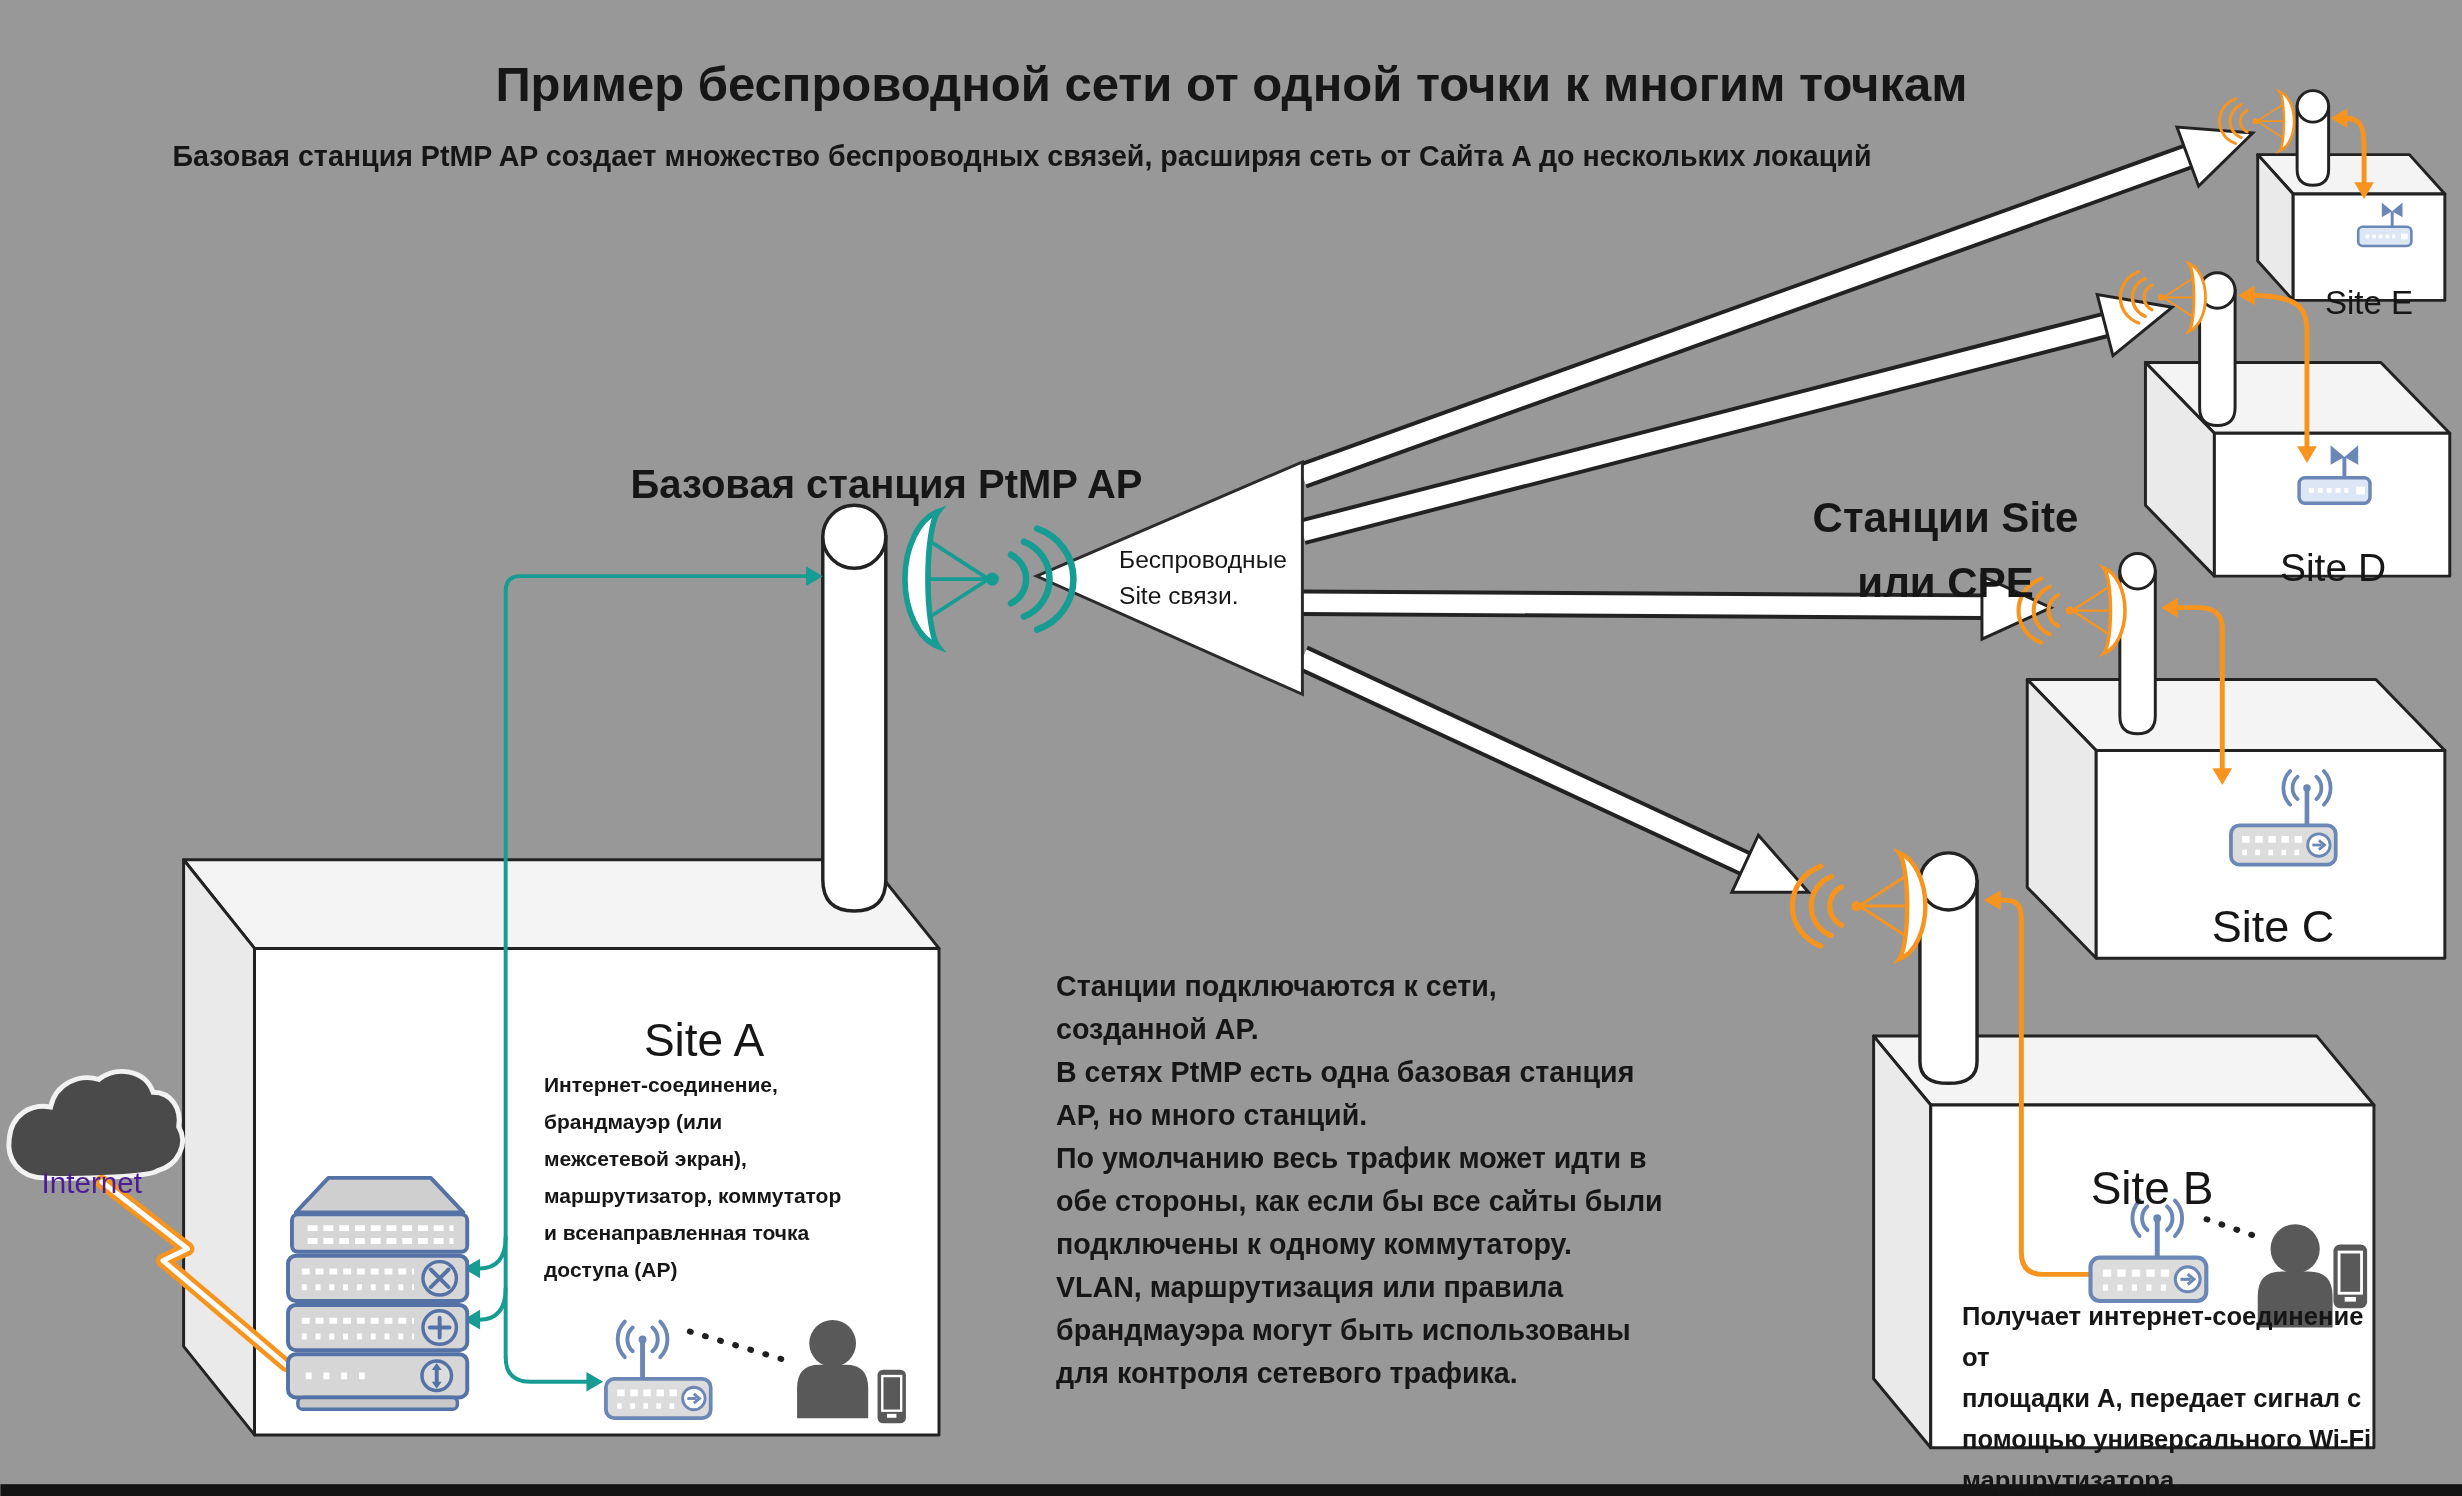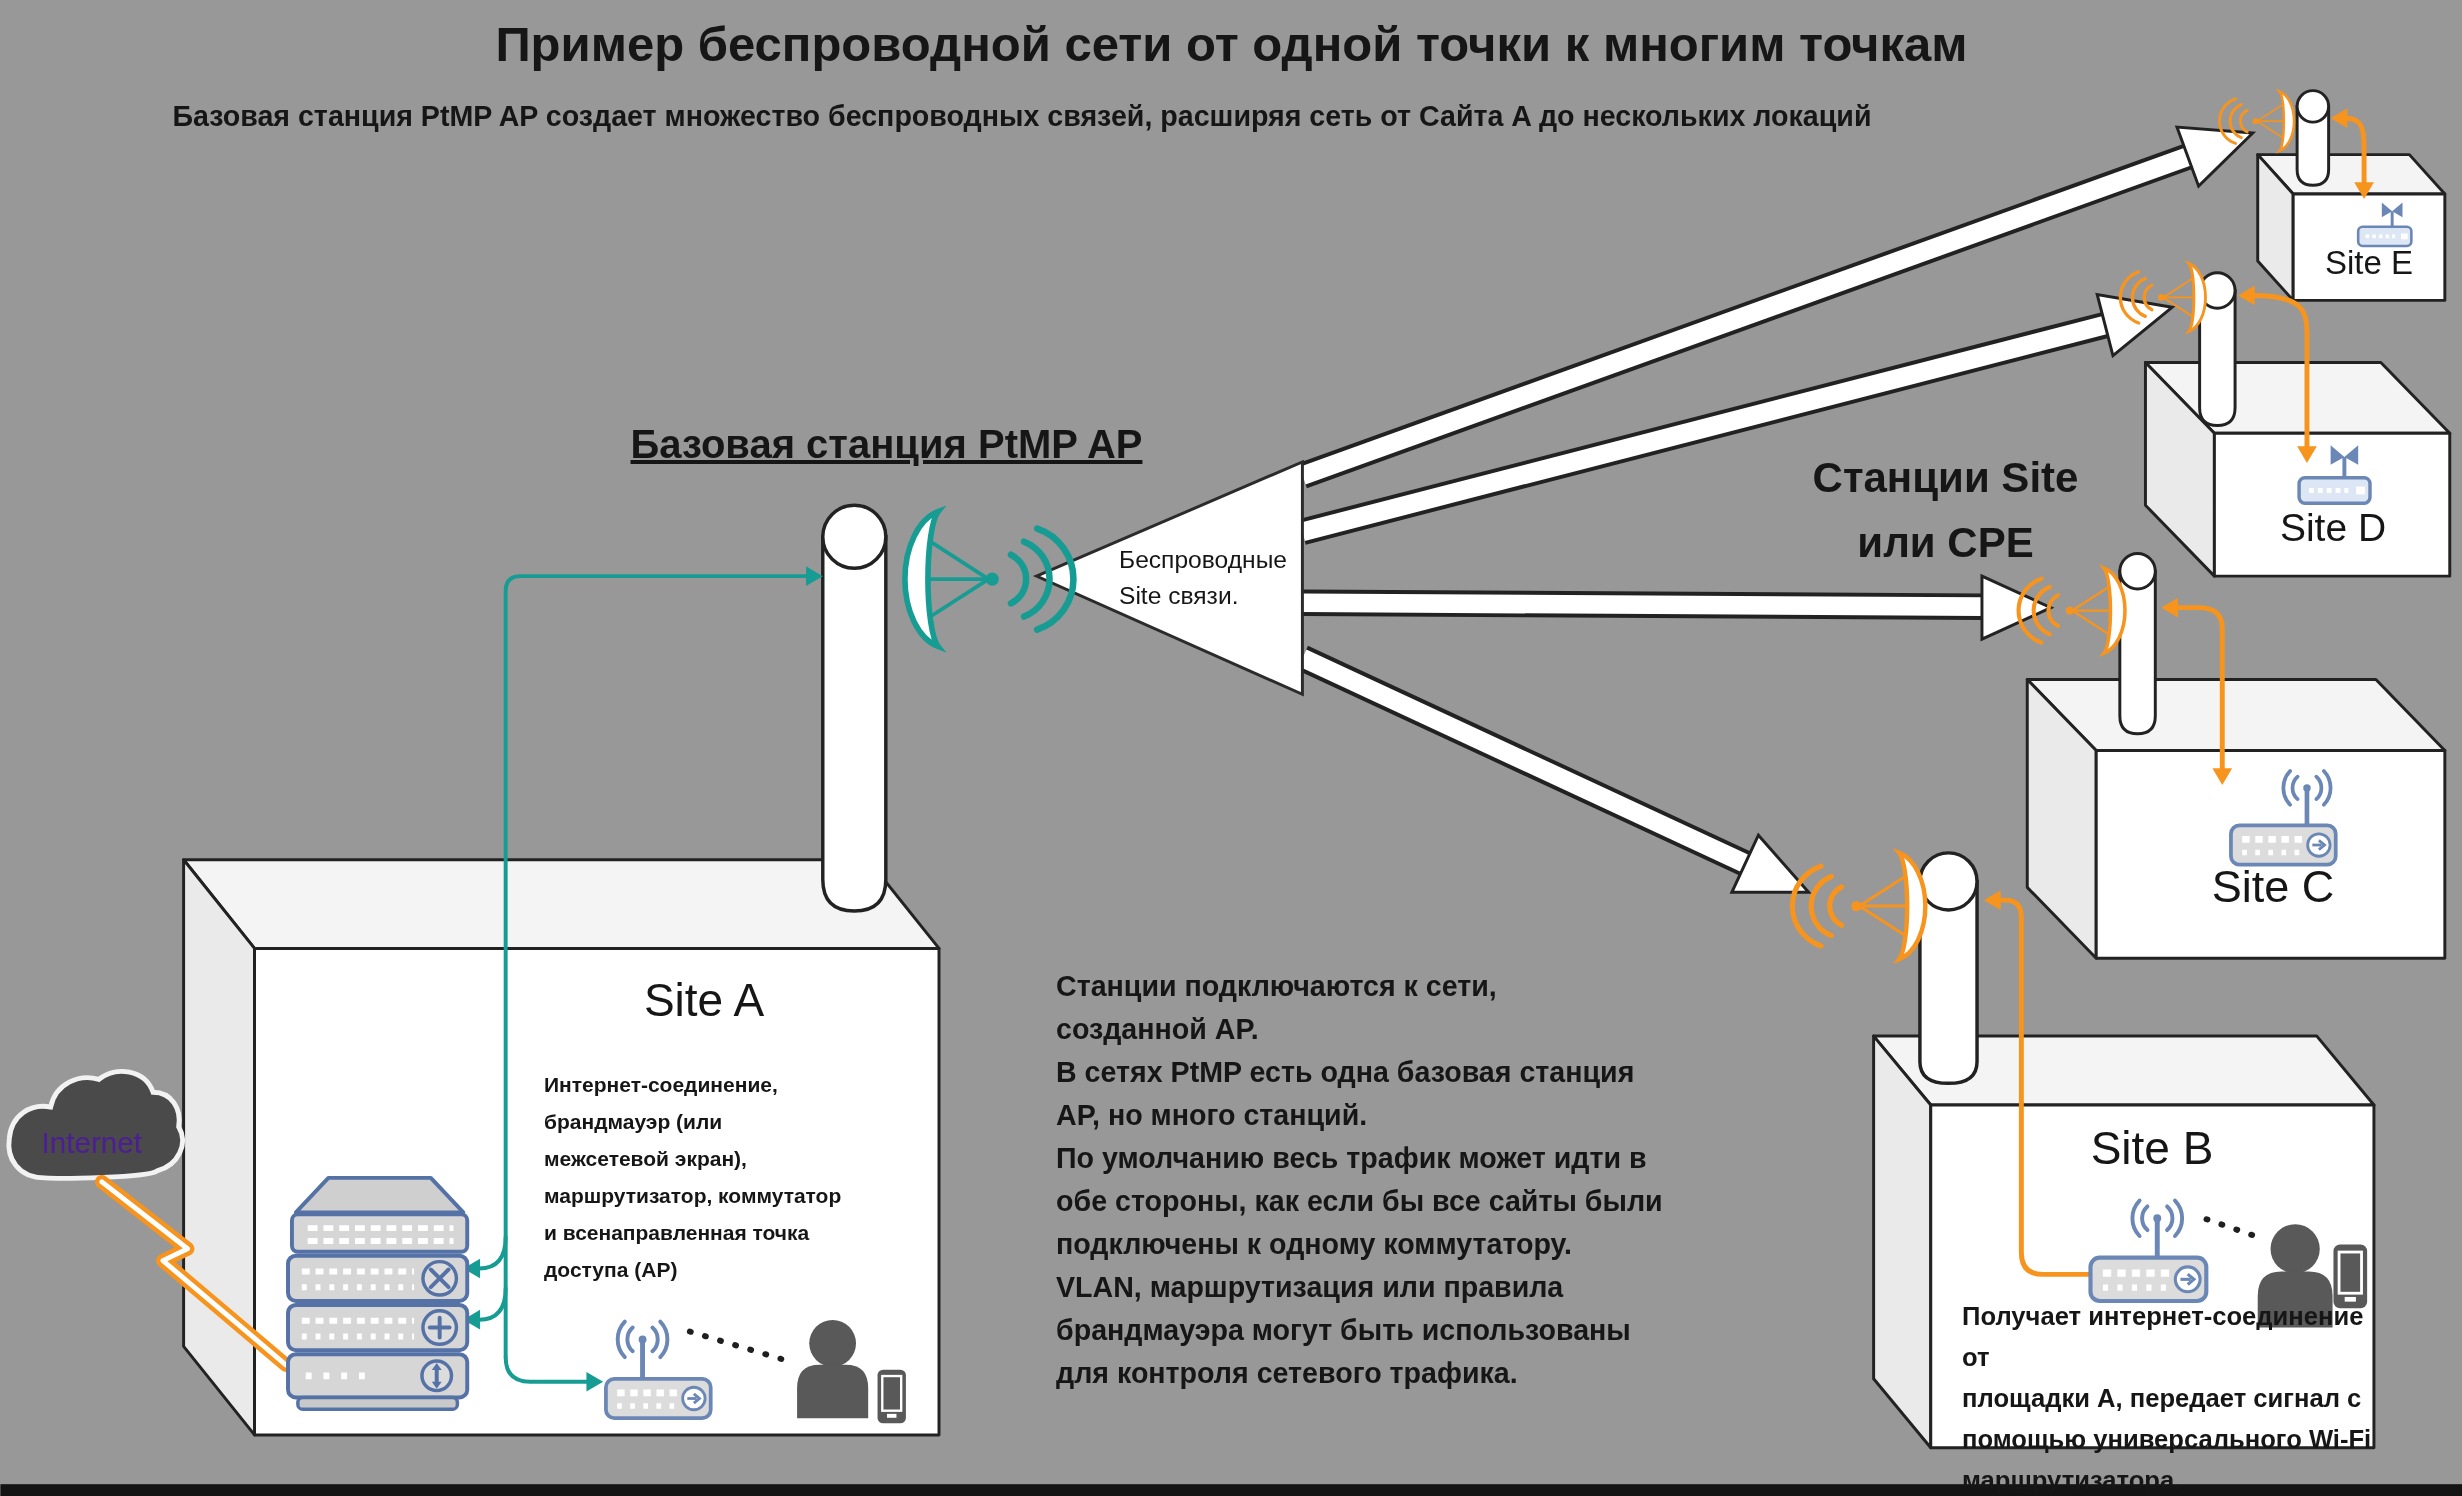--- a/index.html
+++ b/index.html
@@ -7,26 +7,26 @@
     width:2463px;height:1496px;
     background:#989898;
     position:relative;overflow:hidden;
     font-family:"Liberation Sans",sans-serif;
     color:#161616;
   }
   .stage{position:absolute;top:0;left:0;width:2463px;height:1496px;}
   svg.canvas{position:absolute;top:0;left:0;}
   .txt{position:absolute;white-space:pre-line;color:#161616;}
   .bold{font-weight:bold;}
-  .center{text-align:center;}
+  .center{text-align:center;margin-top:40px;}
 
   .title    {top:15.8px;left:0;width:2463px;font-size:49px;line-height:57px;}
   .subtitle {top:100px;left:0;width:2044px;font-size:28.6px;}
   .left-note{top:219px;left:101px;width:965px;font-size:28.6px;line-height:47px;}
-  .ap-label {top:422px;left:591px;width:591px;font-size:40px;text-decoration:underline;}
+  .ap-label {top:422px;left:591px;width:591px;font-size:40px;}
   .stations-label{top:445px;left:1719px;width:453px;font-size:42px;line-height:65px;}
   .triangle-label{top:542px;left:1119px;width:197px;font-size:24.6px;line-height:36px;}
   .center-note{top:965px;left:1056px;width:965px;font-size:28.6px;line-height:43px;}
   .site-a-title{top:973px;left:581px;width:246px;font-size:46px;}
   .site-a-note {top:1066px;left:544px;width:394px;font-size:21px;line-height:37px;}
   .site-b-title{top:1121px;left:2029px;width:246px;font-size:46px;}
   .site-b-note {top:1296px;left:1962px;width:414px;font-size:25.6px;line-height:41px;}
   .site-c-title{top:861px;left:2167px;width:212px;font-size:45px;}
   .site-d-title{top:506px;left:2254px;width:158px;font-size:39px;}
   .site-e-title{top:244px;left:2315px;width:108px;font-size:33px;}

